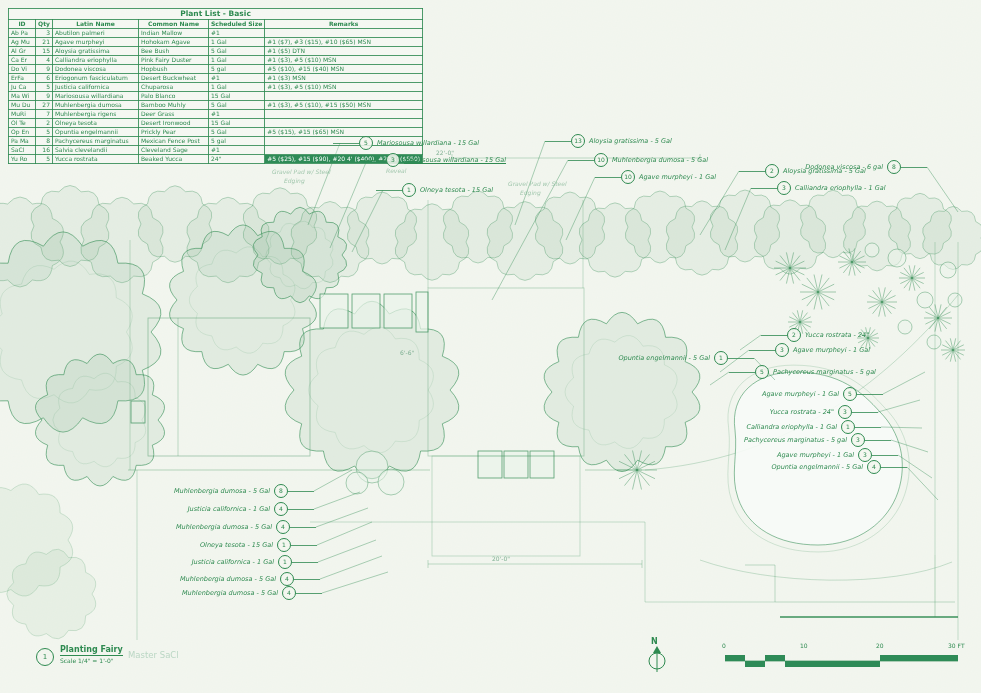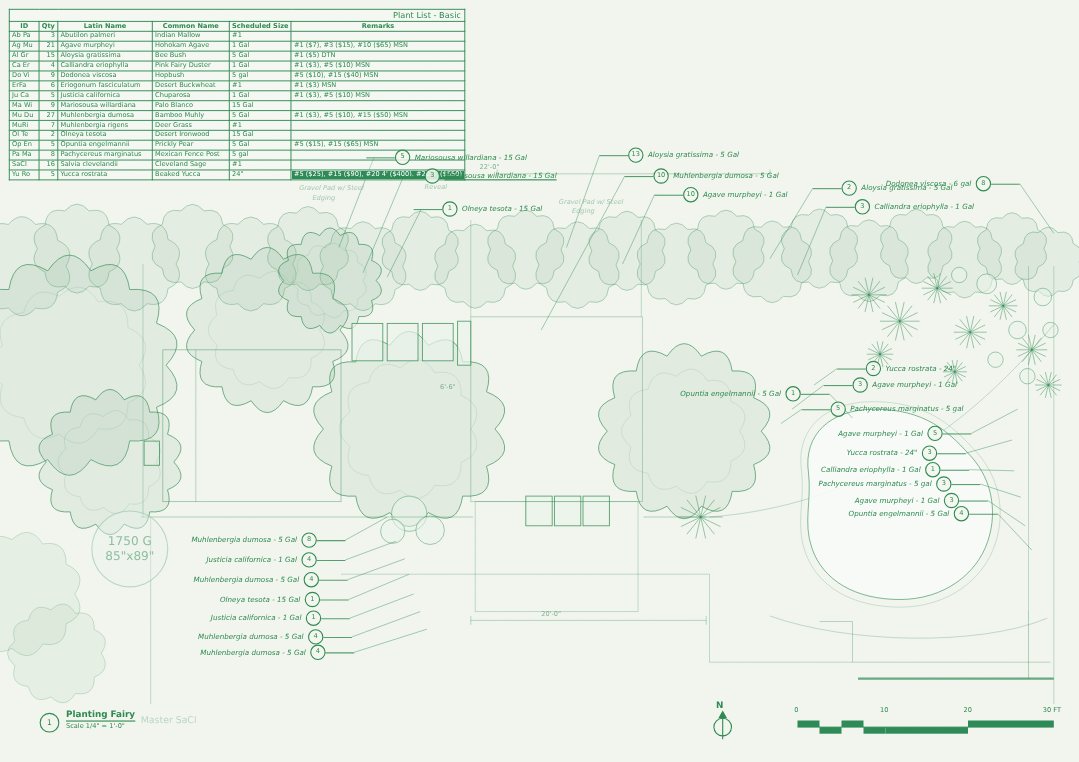--- a/index.html
+++ b/index.html
@@ -7,21 +7,21 @@
        font-family:"DejaVu Sans","Liberation Sans",sans-serif;color:#2e8a50;}
   .sheet{position:relative;width:981px;height:693px;}
   svg.plan{position:absolute;left:0;top:0;}
 
   
   .plant-table{position:absolute;left:8px;top:8px;border-collapse:collapse;
                font-size:6px;line-height:1;color:#2e8a50;background:rgba(255,255,255,.25);}
   .plant-table th,.plant-table td{border:1px solid rgba(47,138,82,.85);padding:1px 2px;height:5px;
                white-space:nowrap;overflow:hidden;text-align:left;font-weight:normal;}
   .plant-table th{font-weight:bold;text-align:center;}
-  .plant-table .tbl-title{font-weight:normal;font-size:7.5px;text-align:right;padding:1px 3px;}
+  .plant-table .tbl-title{font-weight:bold;font-size:7.5px;text-align:center;padding:1px 3px;}
   .plant-table td.hl{background:#2e8b57;color:#fff;}
   .plant-table td:nth-child(2){text-align:right;}
 
   
   .callout{position:absolute;display:flex;align-items:center;height:14px;}
   .callout .stub{width:26px;height:0;border-top:1px solid rgba(46,138,80,.8);}
   .callout .bubble{width:12px;height:12px;border:1px solid #2e8a50;border-radius:50%;
       font-size:6px;line-height:12px;text-align:center;background:rgba(243,246,239,.85);
       flex:0 0 auto;font-style:normal;}
   .callout .lbl{font-size:6.5px;font-style:italic;white-space:nowrap;padding:0 4px;color:#2e8a50;}
@@ -372,24 +372,20 @@
           <td>Yu Ro</td>
           <td>5</td>
           <td>Yucca rostrata</td>
           <td>Beaked Yucca</td>
           <td>24"</td>
           <td class="hl">#5 ($25), #15 ($90), #20 4' ($400), #20 5' ($550)</td>
         </tr>
       </tbody>
   </table>
 
-  <div class="stamp">
-    <span>1750 G</span>
-    <span>85"x89"</span>
-  </div>
 
   <div class="titleblock">
     <div class="bubble">1</div>
     <div class="tt">
       <div class="t1">Planting Fairy</div>
       <div class="t2">Scale 1/4" = 1'-0"</div>
     </div>
   </div>
   <div class="ghost">Master SaCl</div>
 

